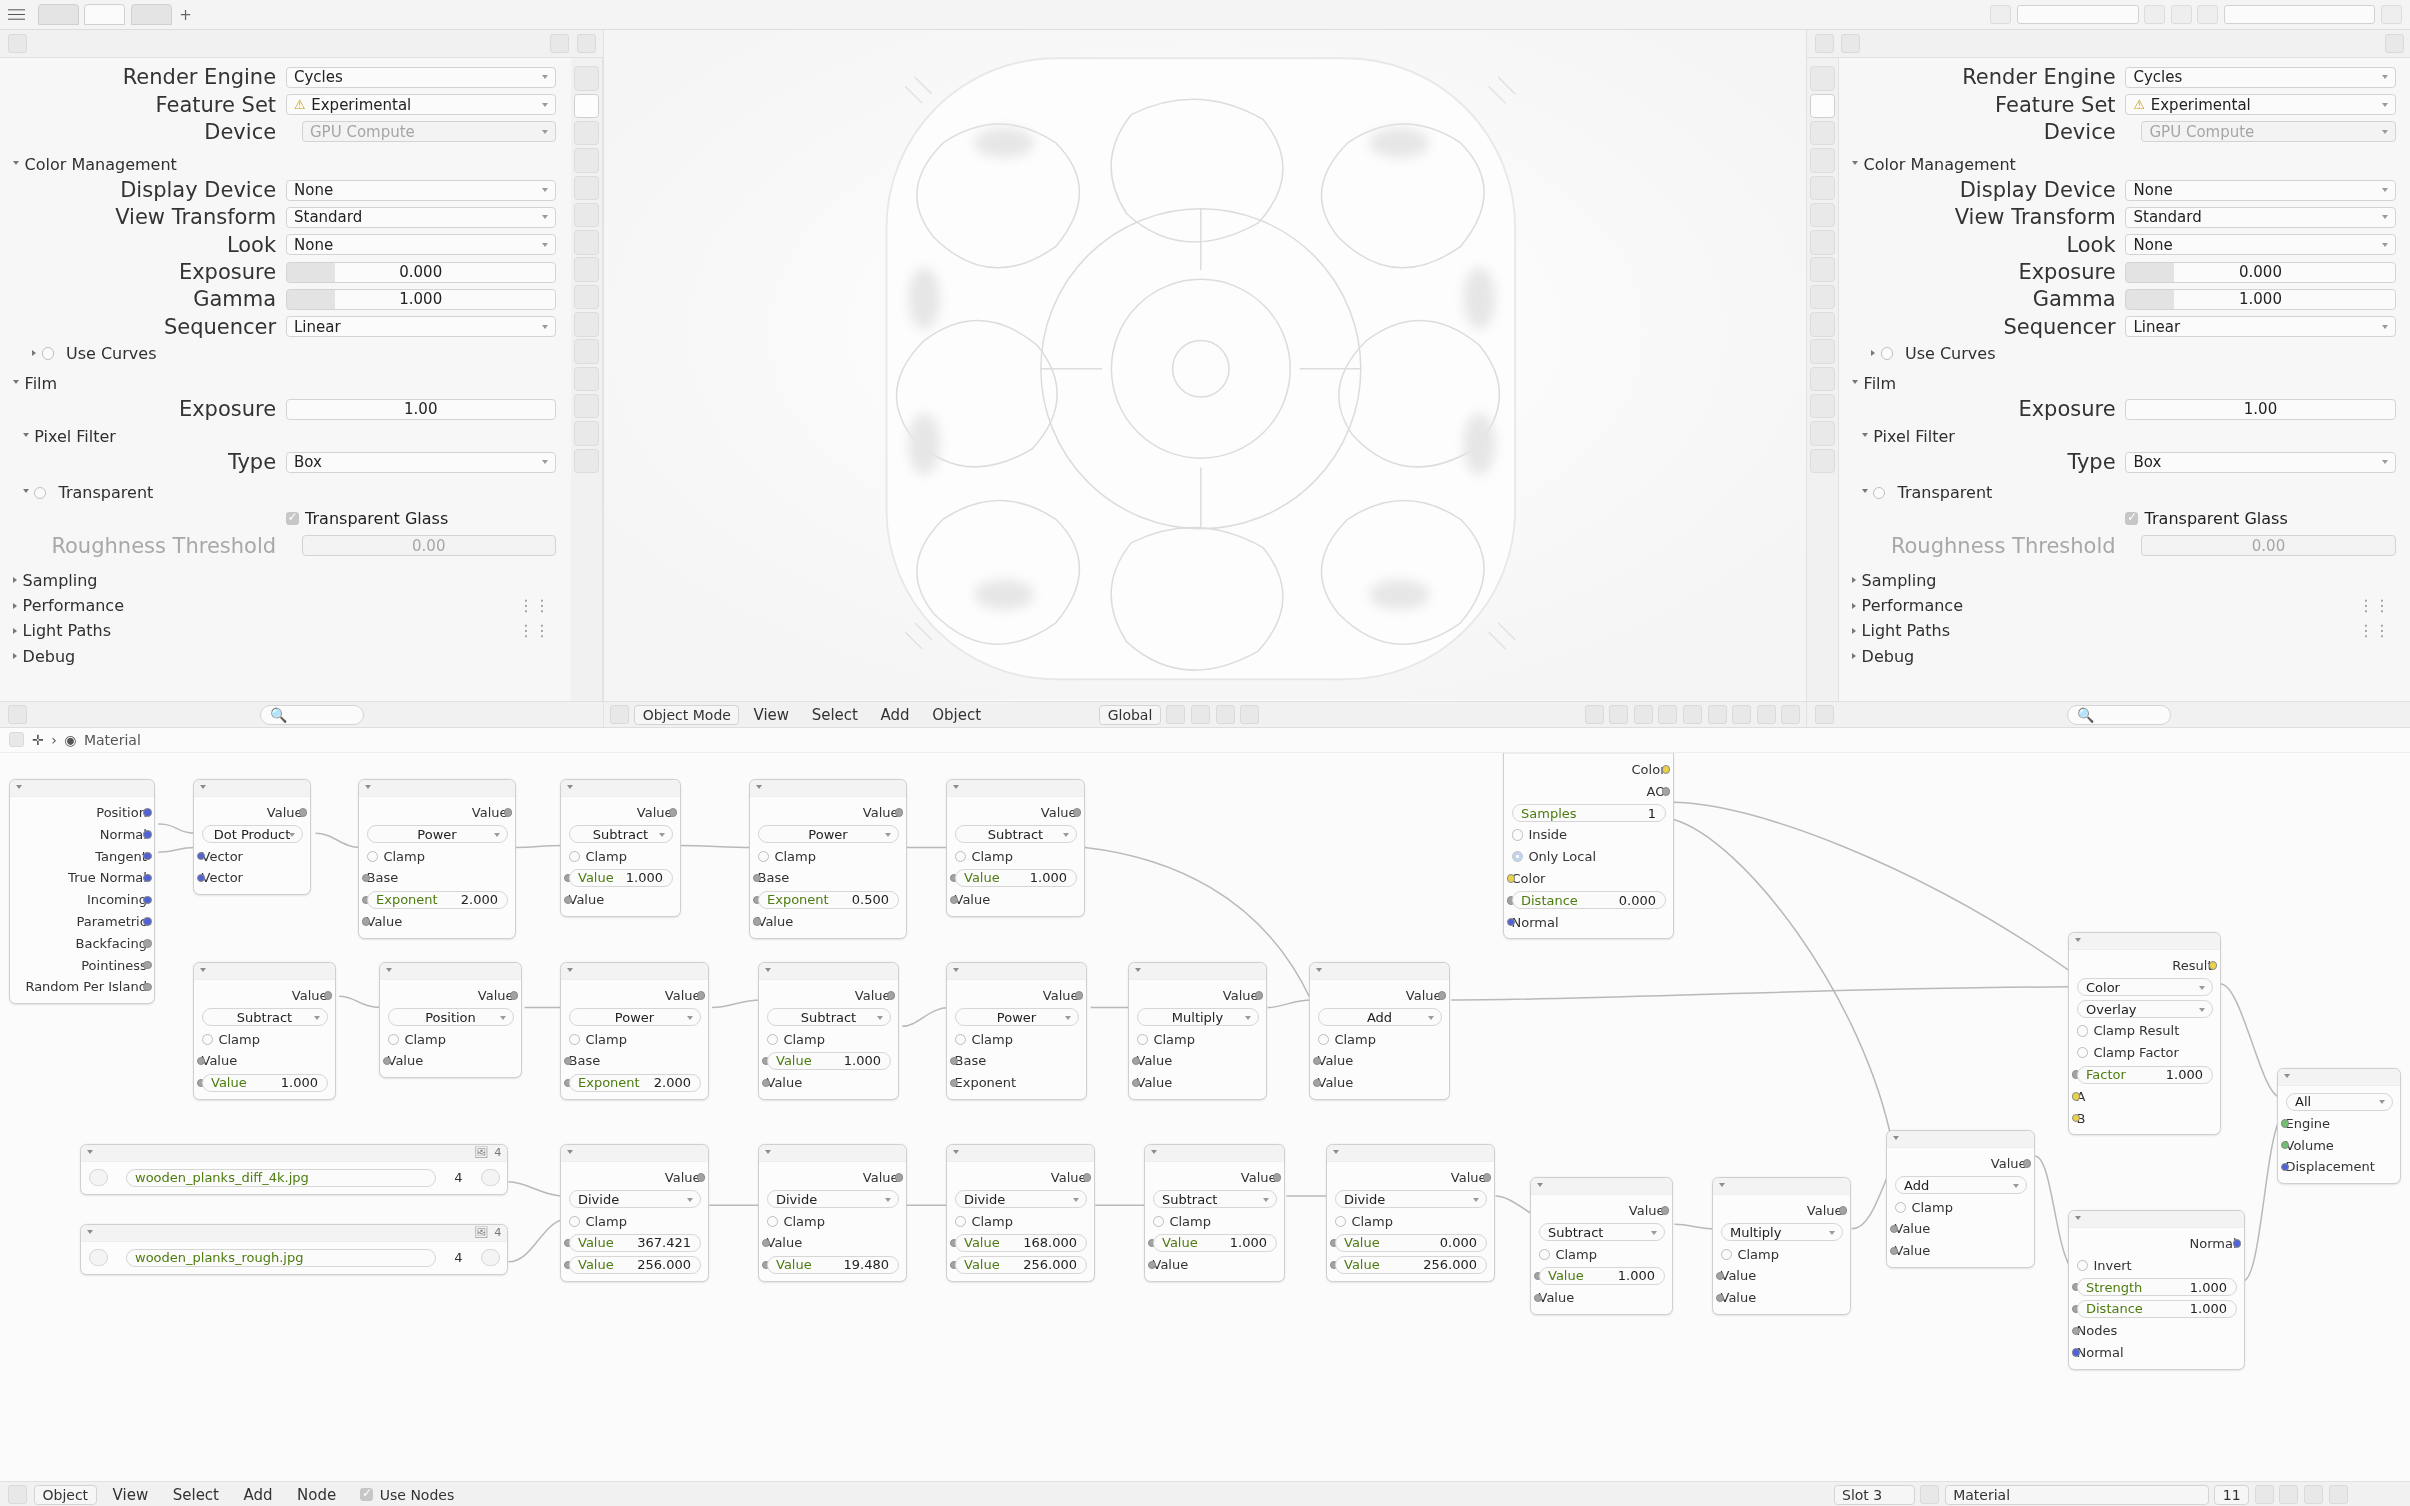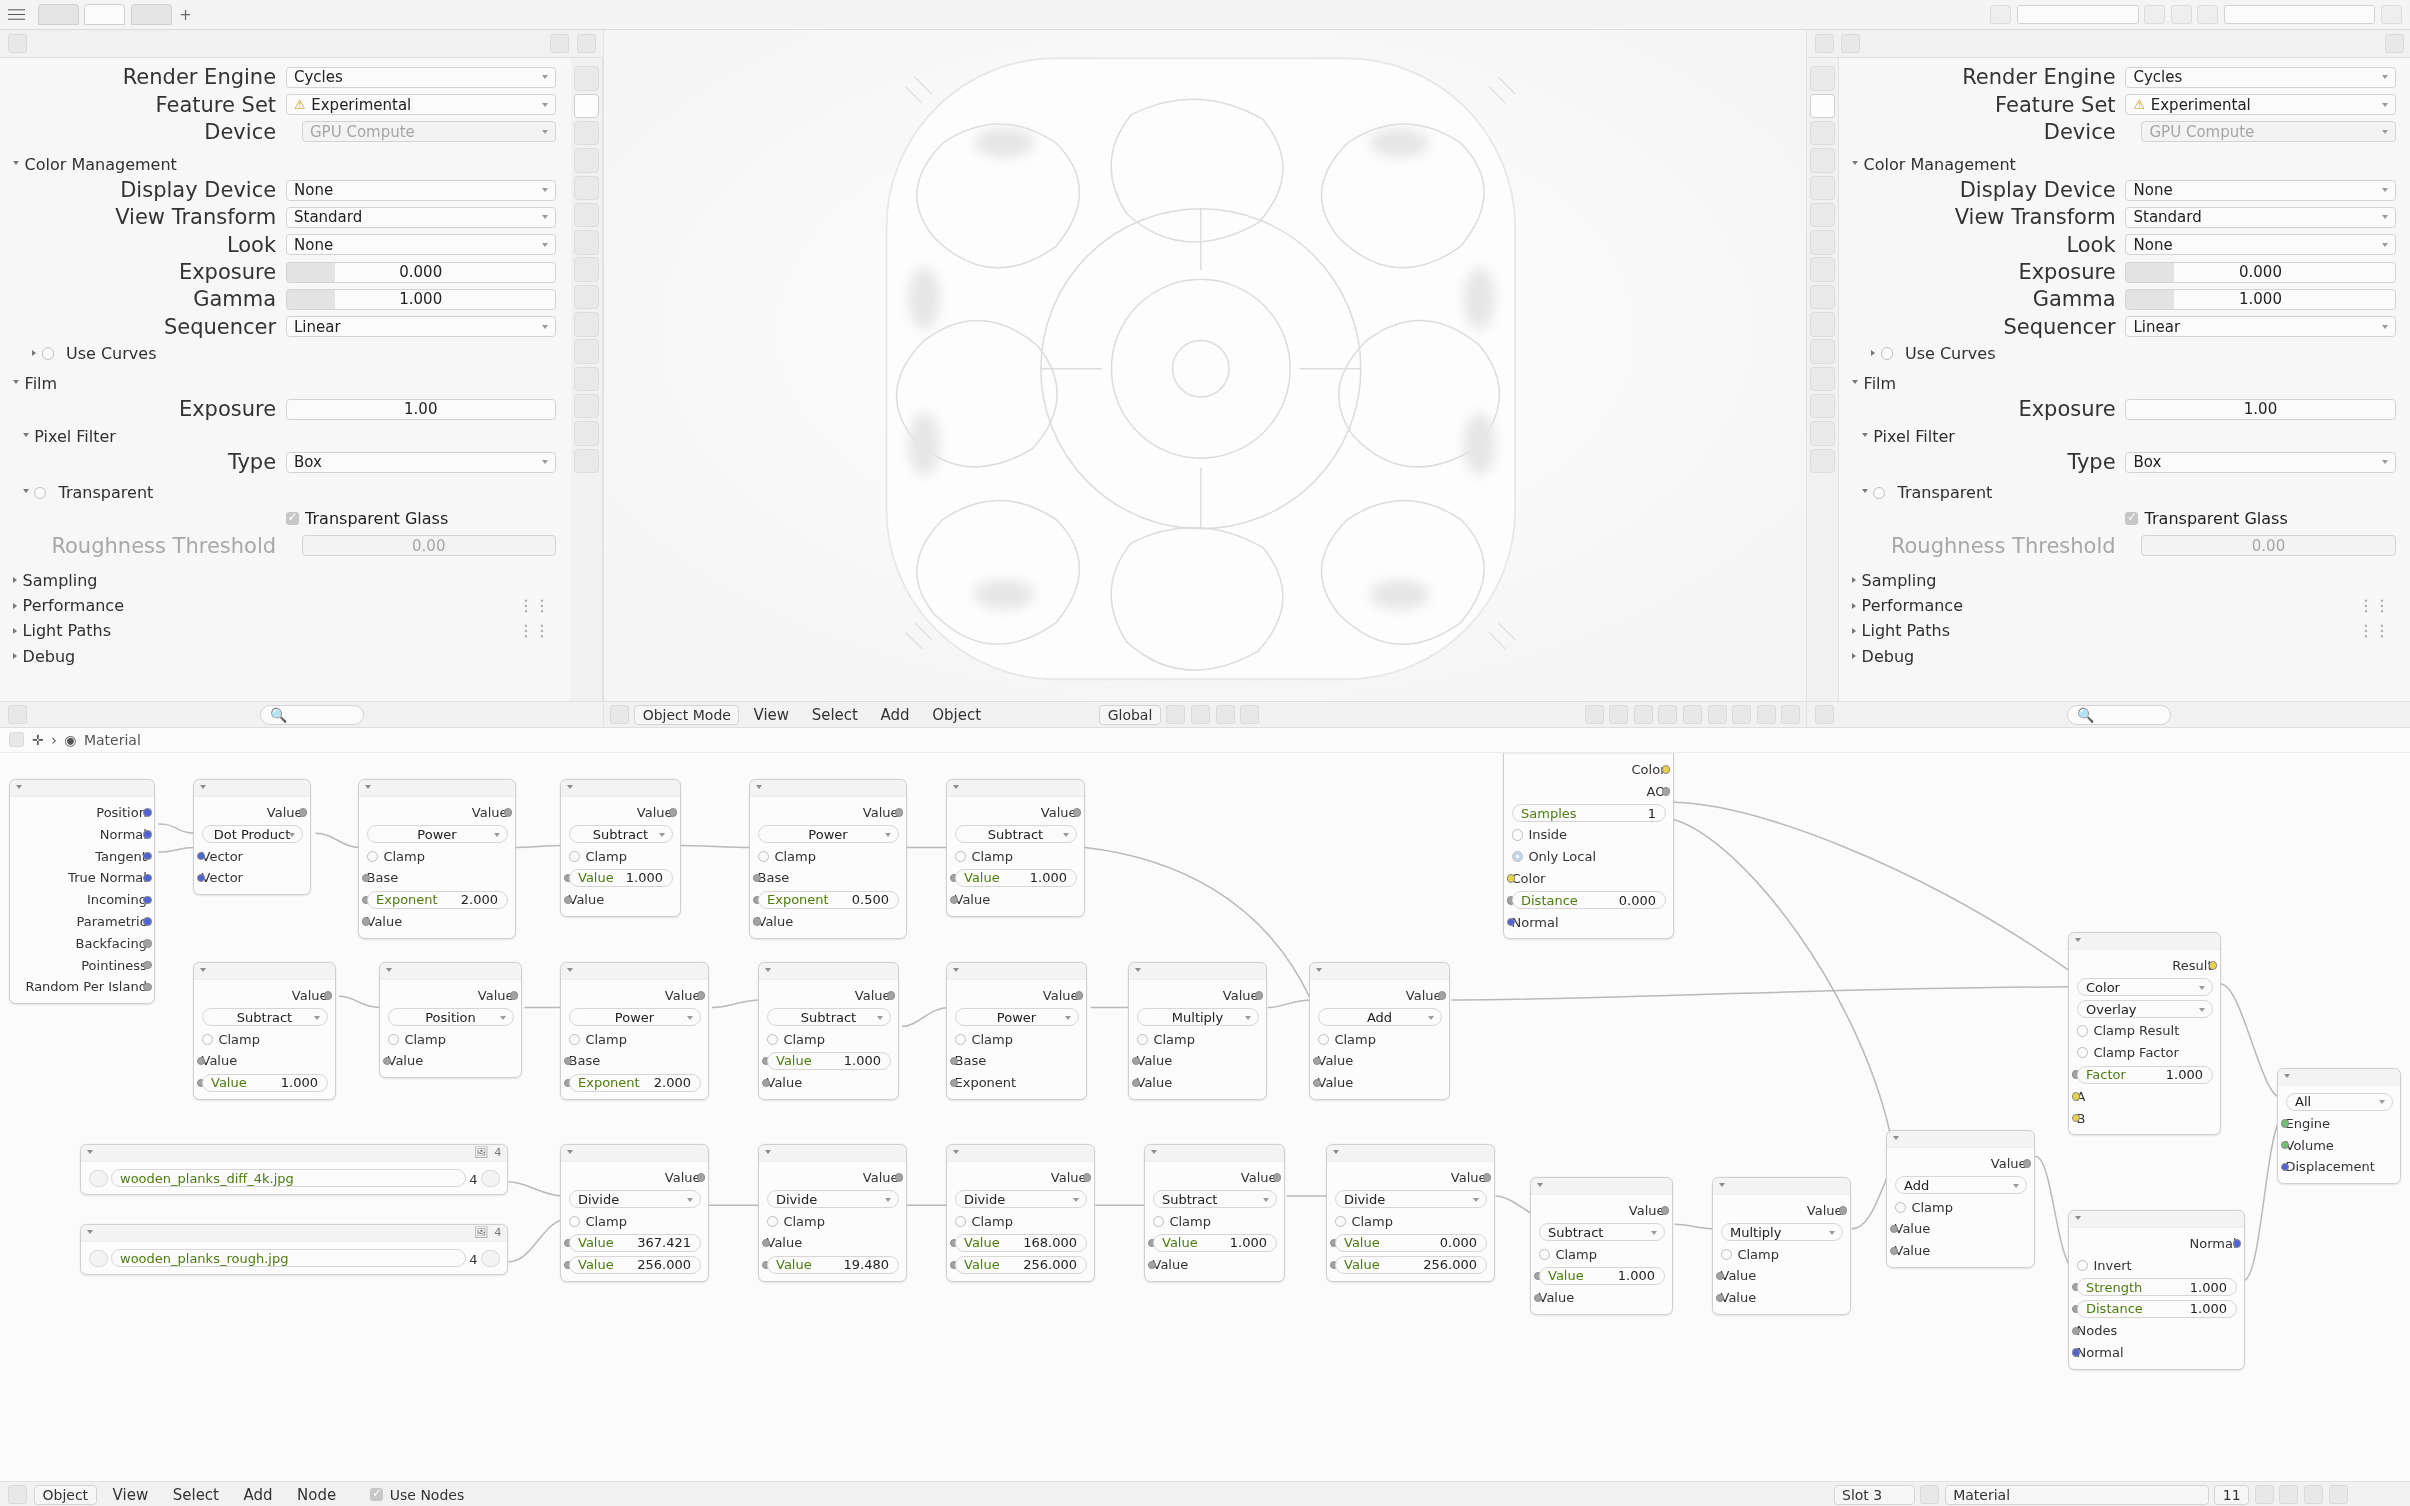--- a/index.html
+++ b/index.html
@@ -126,21 +126,21 @@
   .ntext { font-size: 13px; color: #333; }
   .sock { position: absolute; width: 8.5px; height: 8.5px; border-radius: 50%; border: 0.9px solid #8b8b8b; }
   .sock.out { right: -4.7px; }
   .sock.in { left: -4.7px; }
   .s-gray { background: #a3a3a3; }
   .s-yellow { background: #e9d24a; }
   .s-blue { background: #4f63d6; }
   .s-green { background: #6fc06f; }
   .chk-mini { width: 11.3px; height: 11.3px; border-radius: 50%; border: 0.9px solid #bdbdbd; background: #fbfbfb; margin-right: 5.6px; flex: 0 0 auto;}
   .chk-mini.on { background: #fff; box-shadow: inset 0 0 0 2.8px #bfd3ec; }
-  .node-wide-row { display:flex; align-items:flex-end; gap:3px; }
+  .node-wide-row { display:flex; align-items:center; gap:18px; }
   .imgbtn { width: 19px; height: 17px; border-radius: 8.5px; border: 0.9px solid #d6d6d6; background: #f4f4f4; }
 
   
   .nhead-icons { position:absolute; right: 5.6px; top: 1.9px; display:flex; gap: 5.6px; align-items:center; font-size: 11.3px; color:#777;}
 </style>
 </head>
 <body>
 
 <div class="app">
 
@@ -1385,21 +1385,21 @@
 
     <div class="footer">
       <div class="icon-sq"></div>
       <div class="pill">
           <span>Object</span>
         </div>
       <div class="menu-item">View</div>
       <div class="menu-item">Select</div>
       <div class="menu-item">Add</div>
       <div class="menu-item">Node</div>
-      <div class="checkrow" style="margin-left:18px;">
+      <div class="checkrow" style="margin-left:8px;">
           <span class="cbox checked"></span>
           <span style="font-size:14px">Use Nodes</span>
         </div>
 
       <div style="margin-left:auto; display:flex; align-items:center; gap:5.6px; padding-right:56px;">
         <div class="pill" style="width:81px">
             <span>Slot 3</span>
           </div>
         <div class="icon-sq"></div>
         <div class="pill" style="width:264px">

